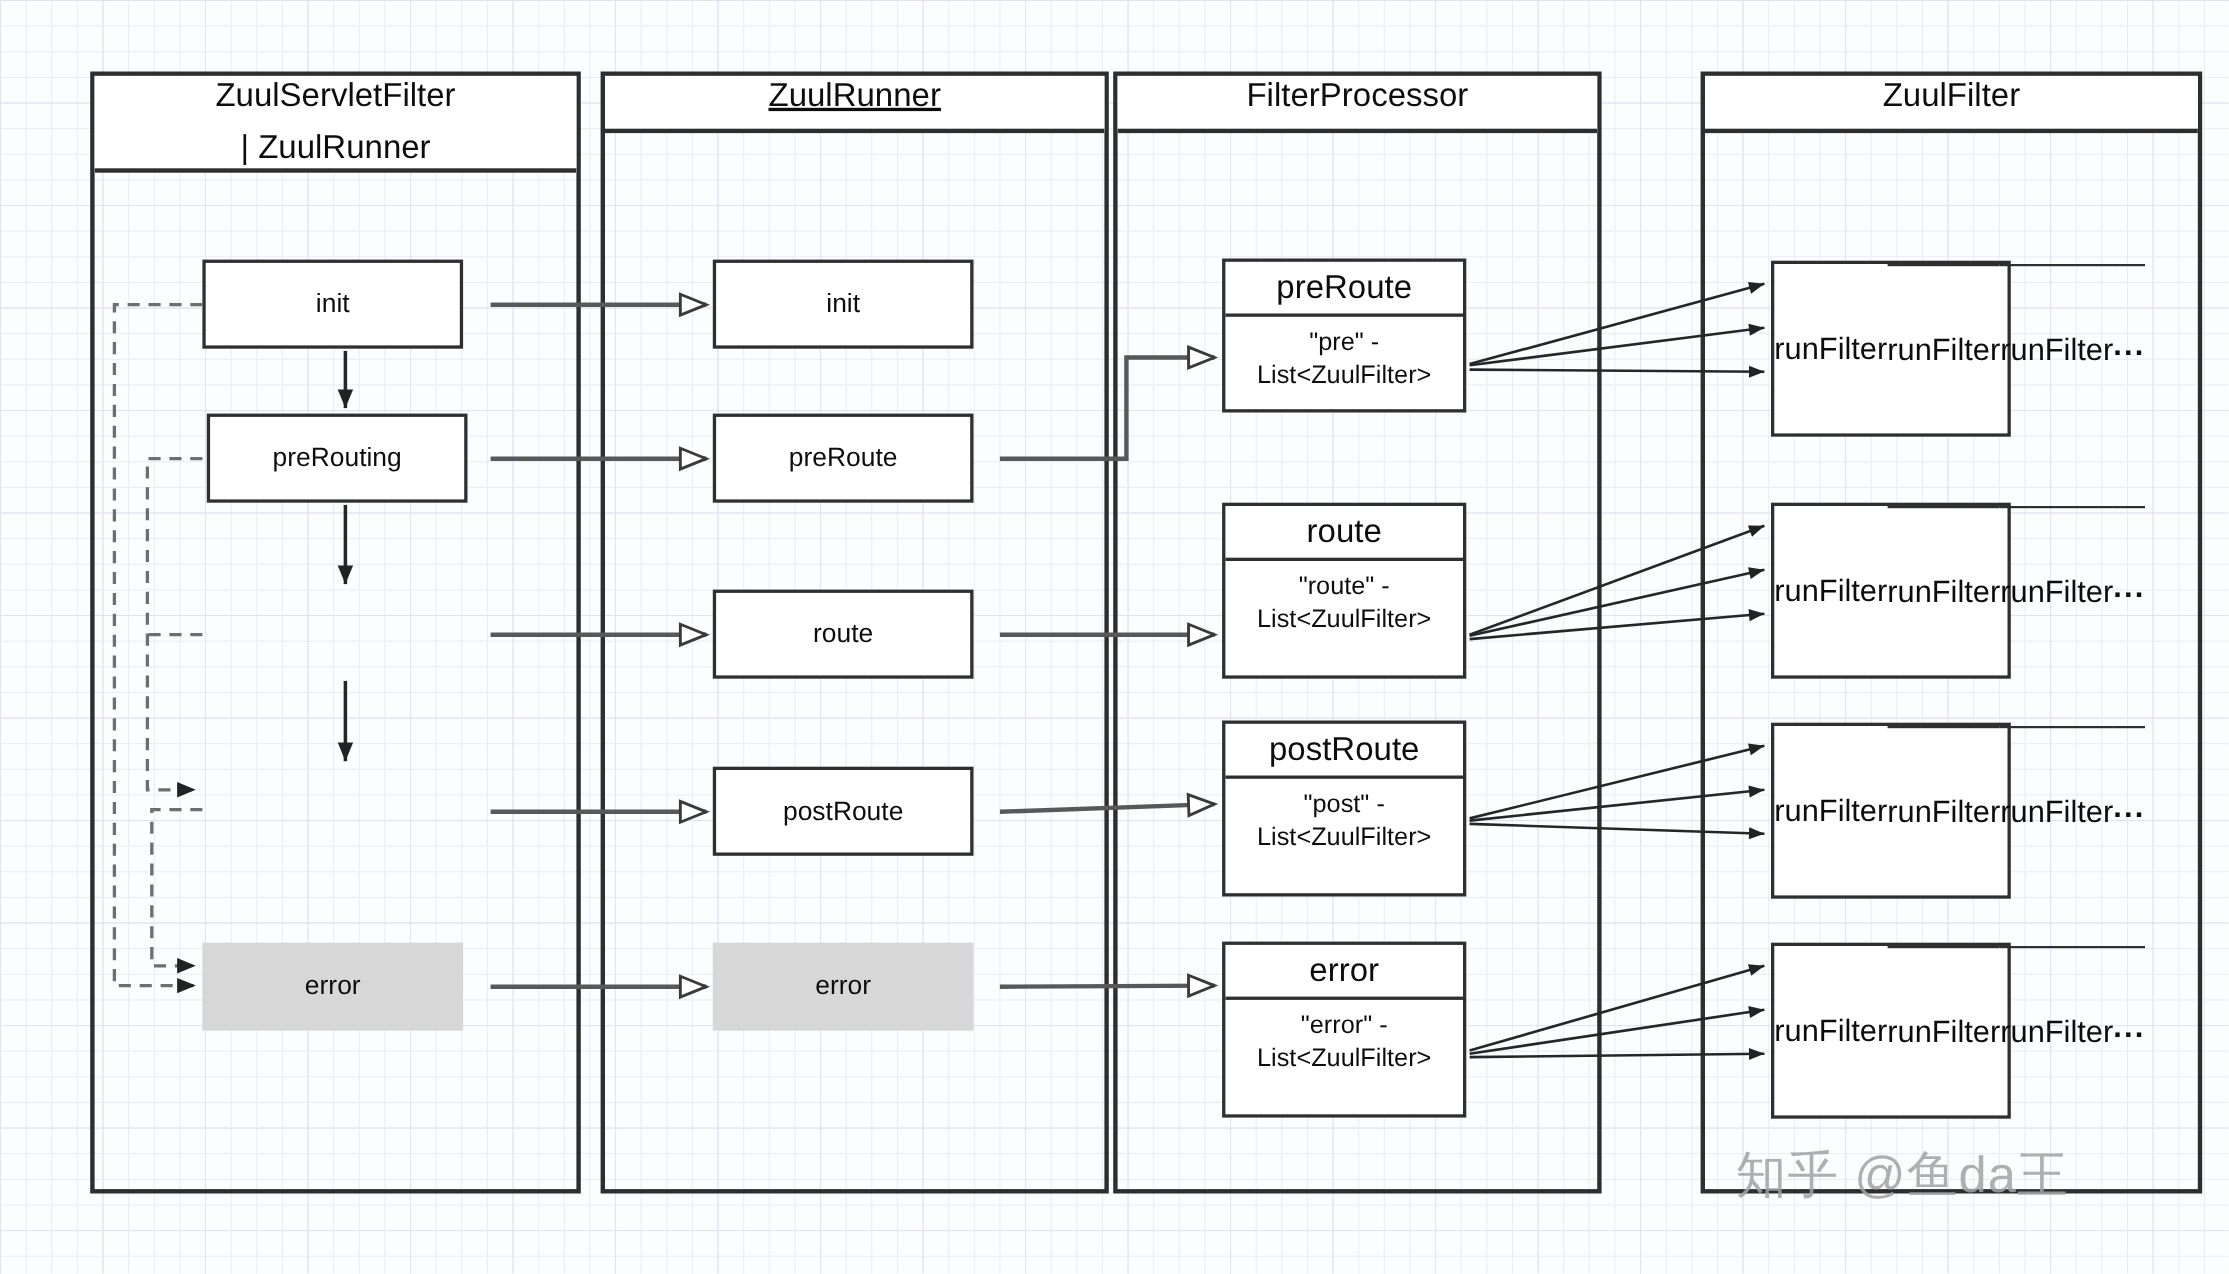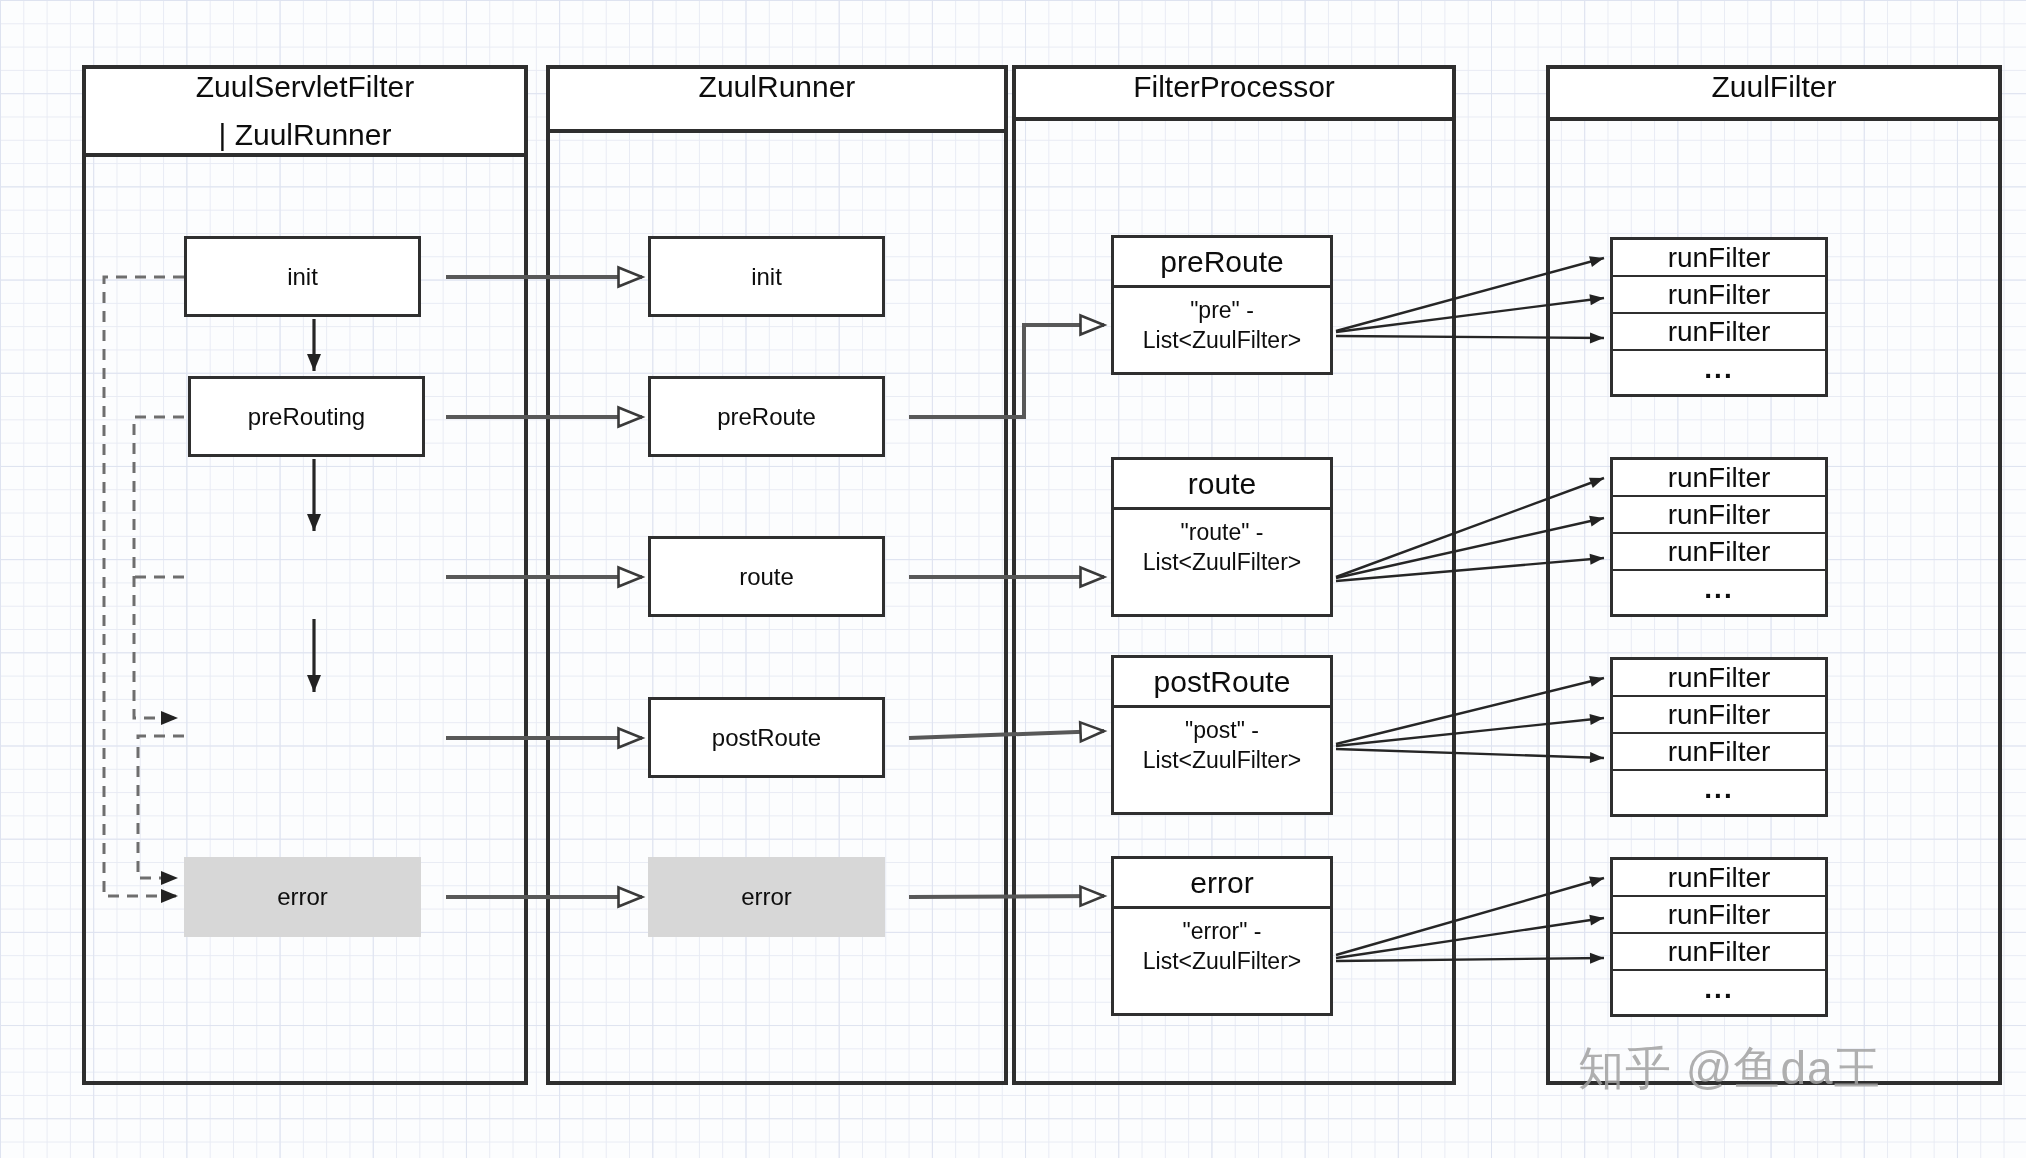--- a/index.html
+++ b/index.html
@@ -47,21 +47,21 @@
     box-sizing:border-box;height:50px;border-bottom:3px solid var(--box_border);
     display:flex;align-items:center;justify-content:center;font-size:30px;
   }
   .pnode .pbody{
     flex:1;display:flex;flex-direction:column;align-items:center;justify-content:flex-start;
     padding-top:7px;font-size:23px;line-height:30px;text-align:center;
   }
   .stack{
     position:absolute;box-sizing:border-box;width:218px;height:160px;
     background:var(--box_fill);border:3px solid var(--box_border);
-    display:flex;flex-direction:column;
+    display:flex;flex-direction:row;
   }
   .stack .row{
     flex:1;display:flex;align-items:center;justify-content:center;
     font-size:28px;border-top:2.5px solid var(--box_border);box-sizing:border-box;
   }
   .stack .row:first-child{border-top:none;}
   .stack .row.dots{font-weight:bold;letter-spacing:2px;padding-bottom:8px;}
   #connector-layer{position:absolute;left:0;top:0;pointer-events:none;}
   .flow-v{stroke:var(--arrow_dark);stroke-width:3.2;fill:none;}
   .flow-h{stroke:var(--connector);stroke-width:4;fill:none;}
@@ -78,21 +78,21 @@
 
 <div id="canvas">
 
   <div class="lane" style="left:82px;width:446px;">
     <div class="lane-header" style="height:88px;">
       <span>ZuulServletFilter</span>
       <span>| ZuulRunner</span>
     </div>
   </div>
   <div class="lane" style="left:546px;width:462px;">
-    <div class="lane-header" style="height:64px;">
+    <div class="lane-header" style="height:52px;text-decoration:underline;">
       <span>ZuulRunner</span>
     </div>
   </div>
   <div class="lane" style="left:1012px;width:444px;">
     <div class="lane-header" style="height:52px;">
       <span>FilterProcessor</span>
     </div>
   </div>
   <div class="lane" style="left:1546px;width:456px;">
     <div class="lane-header" style="height:52px;">

